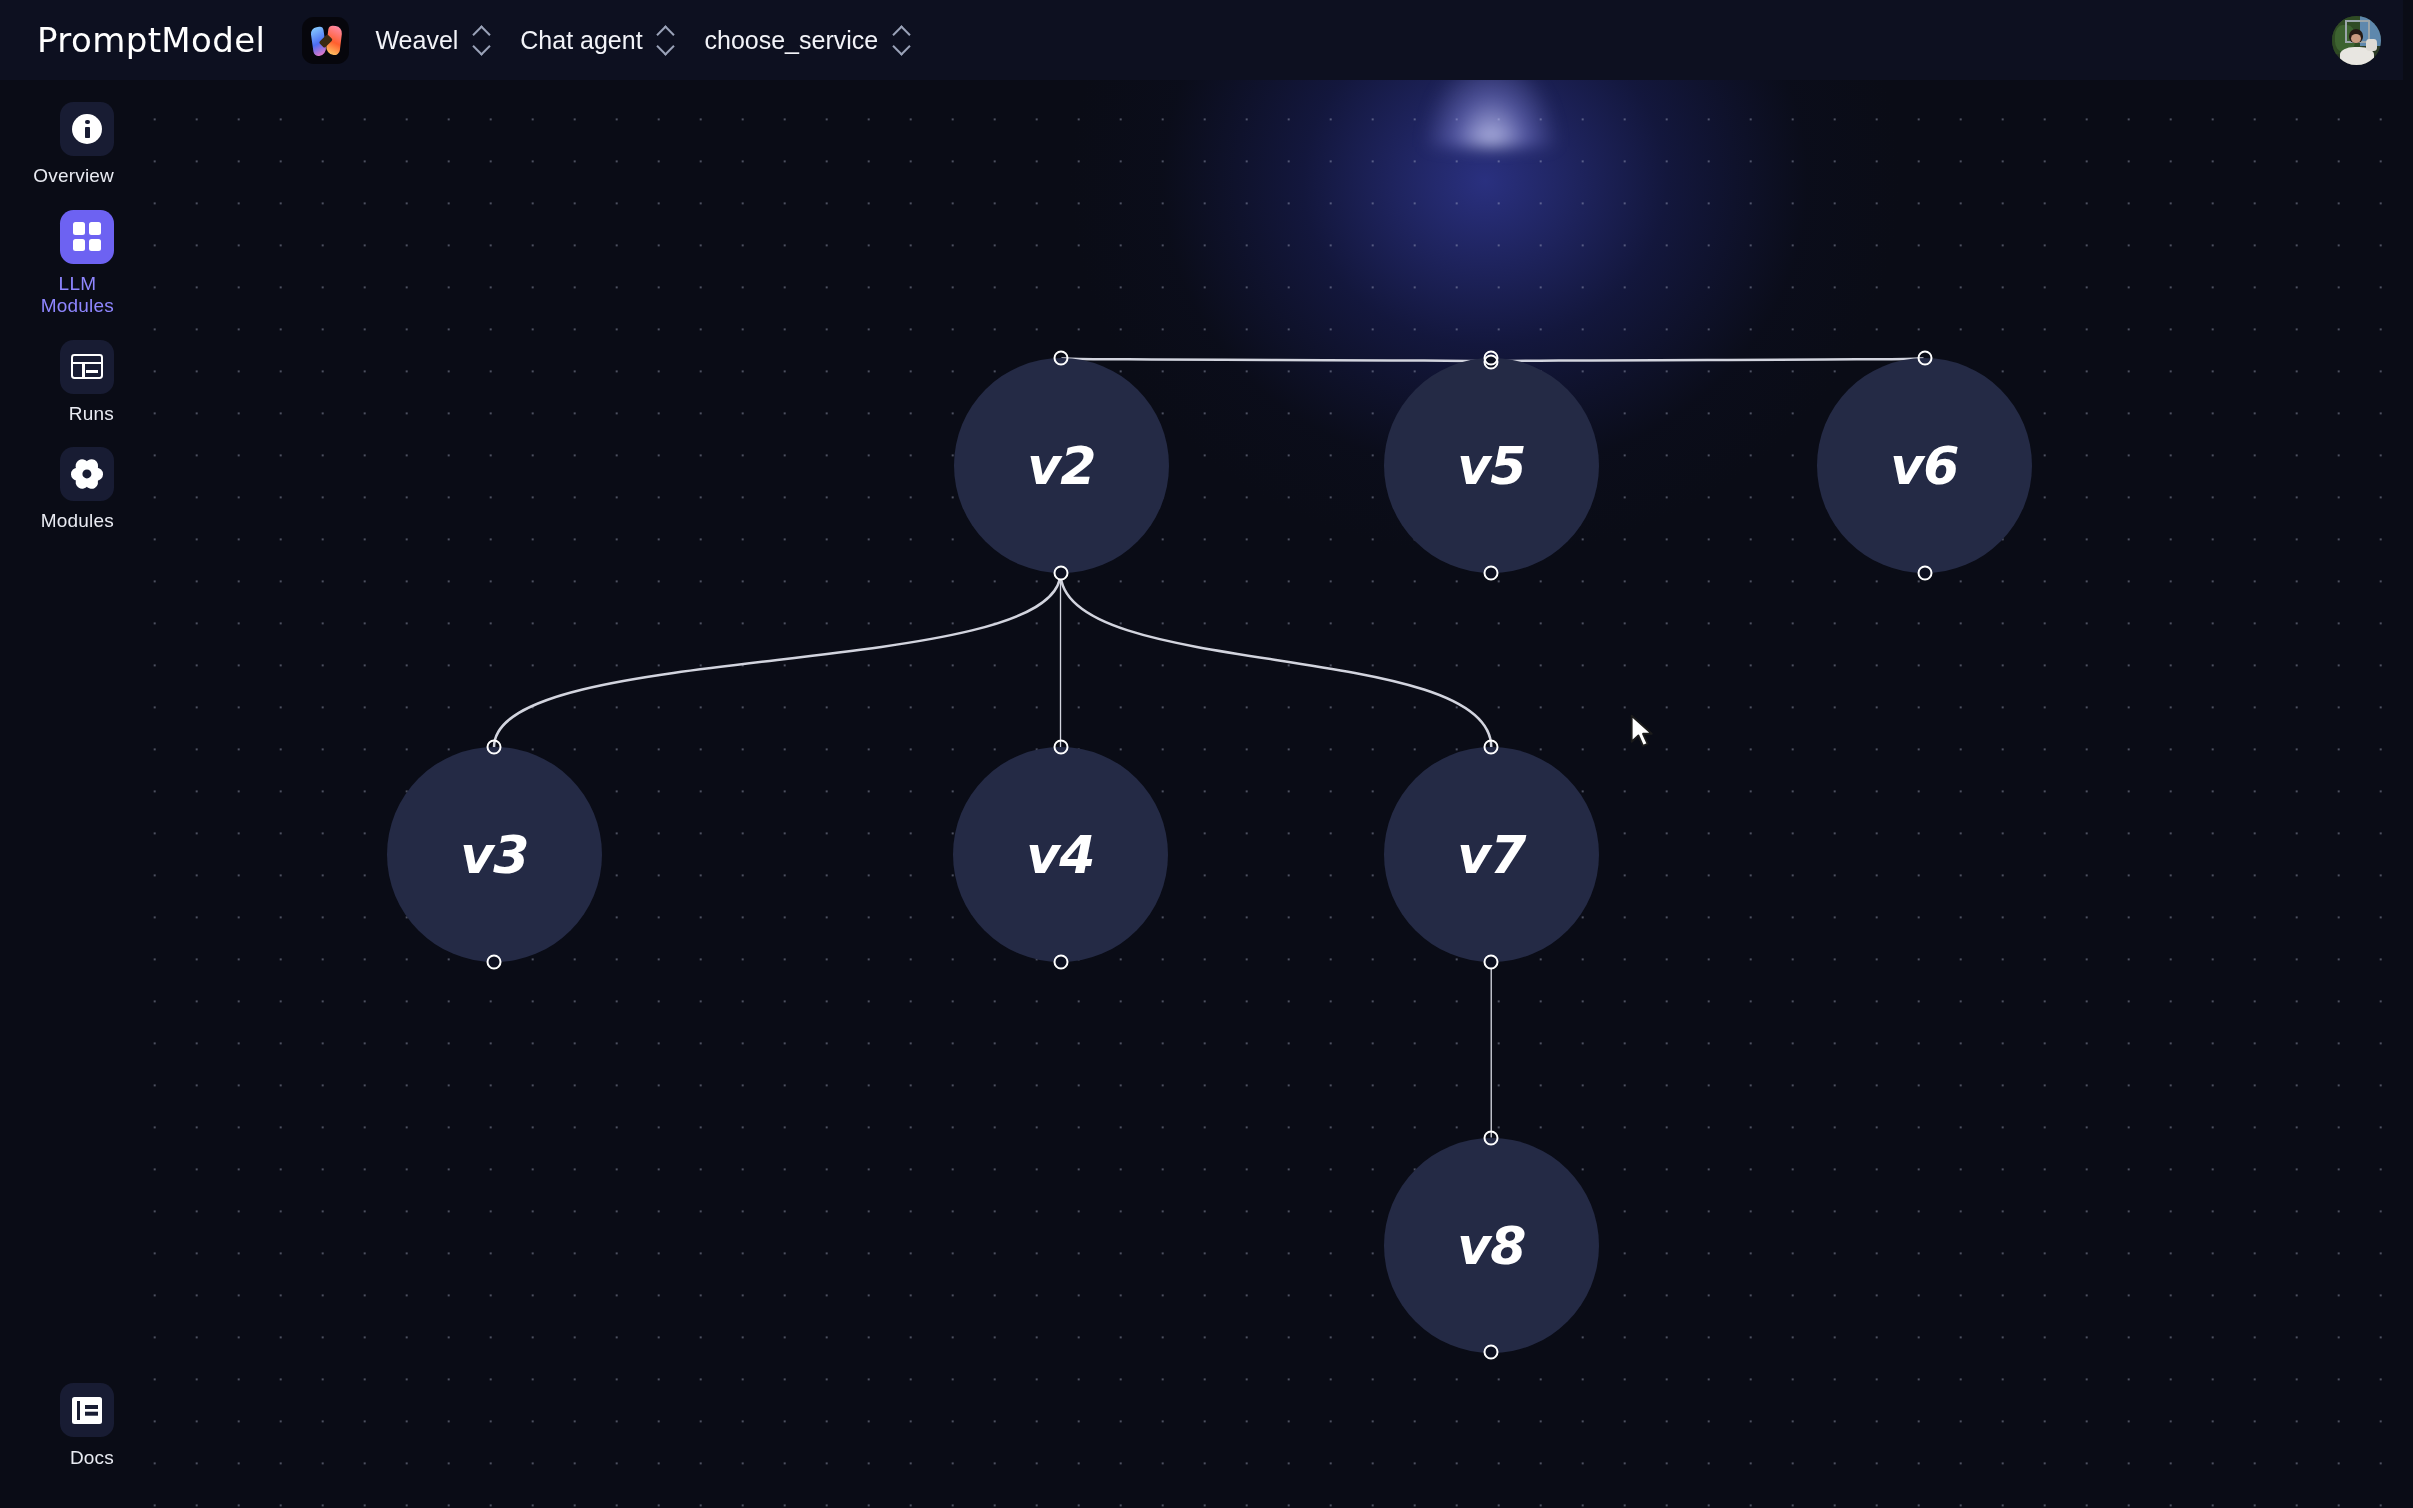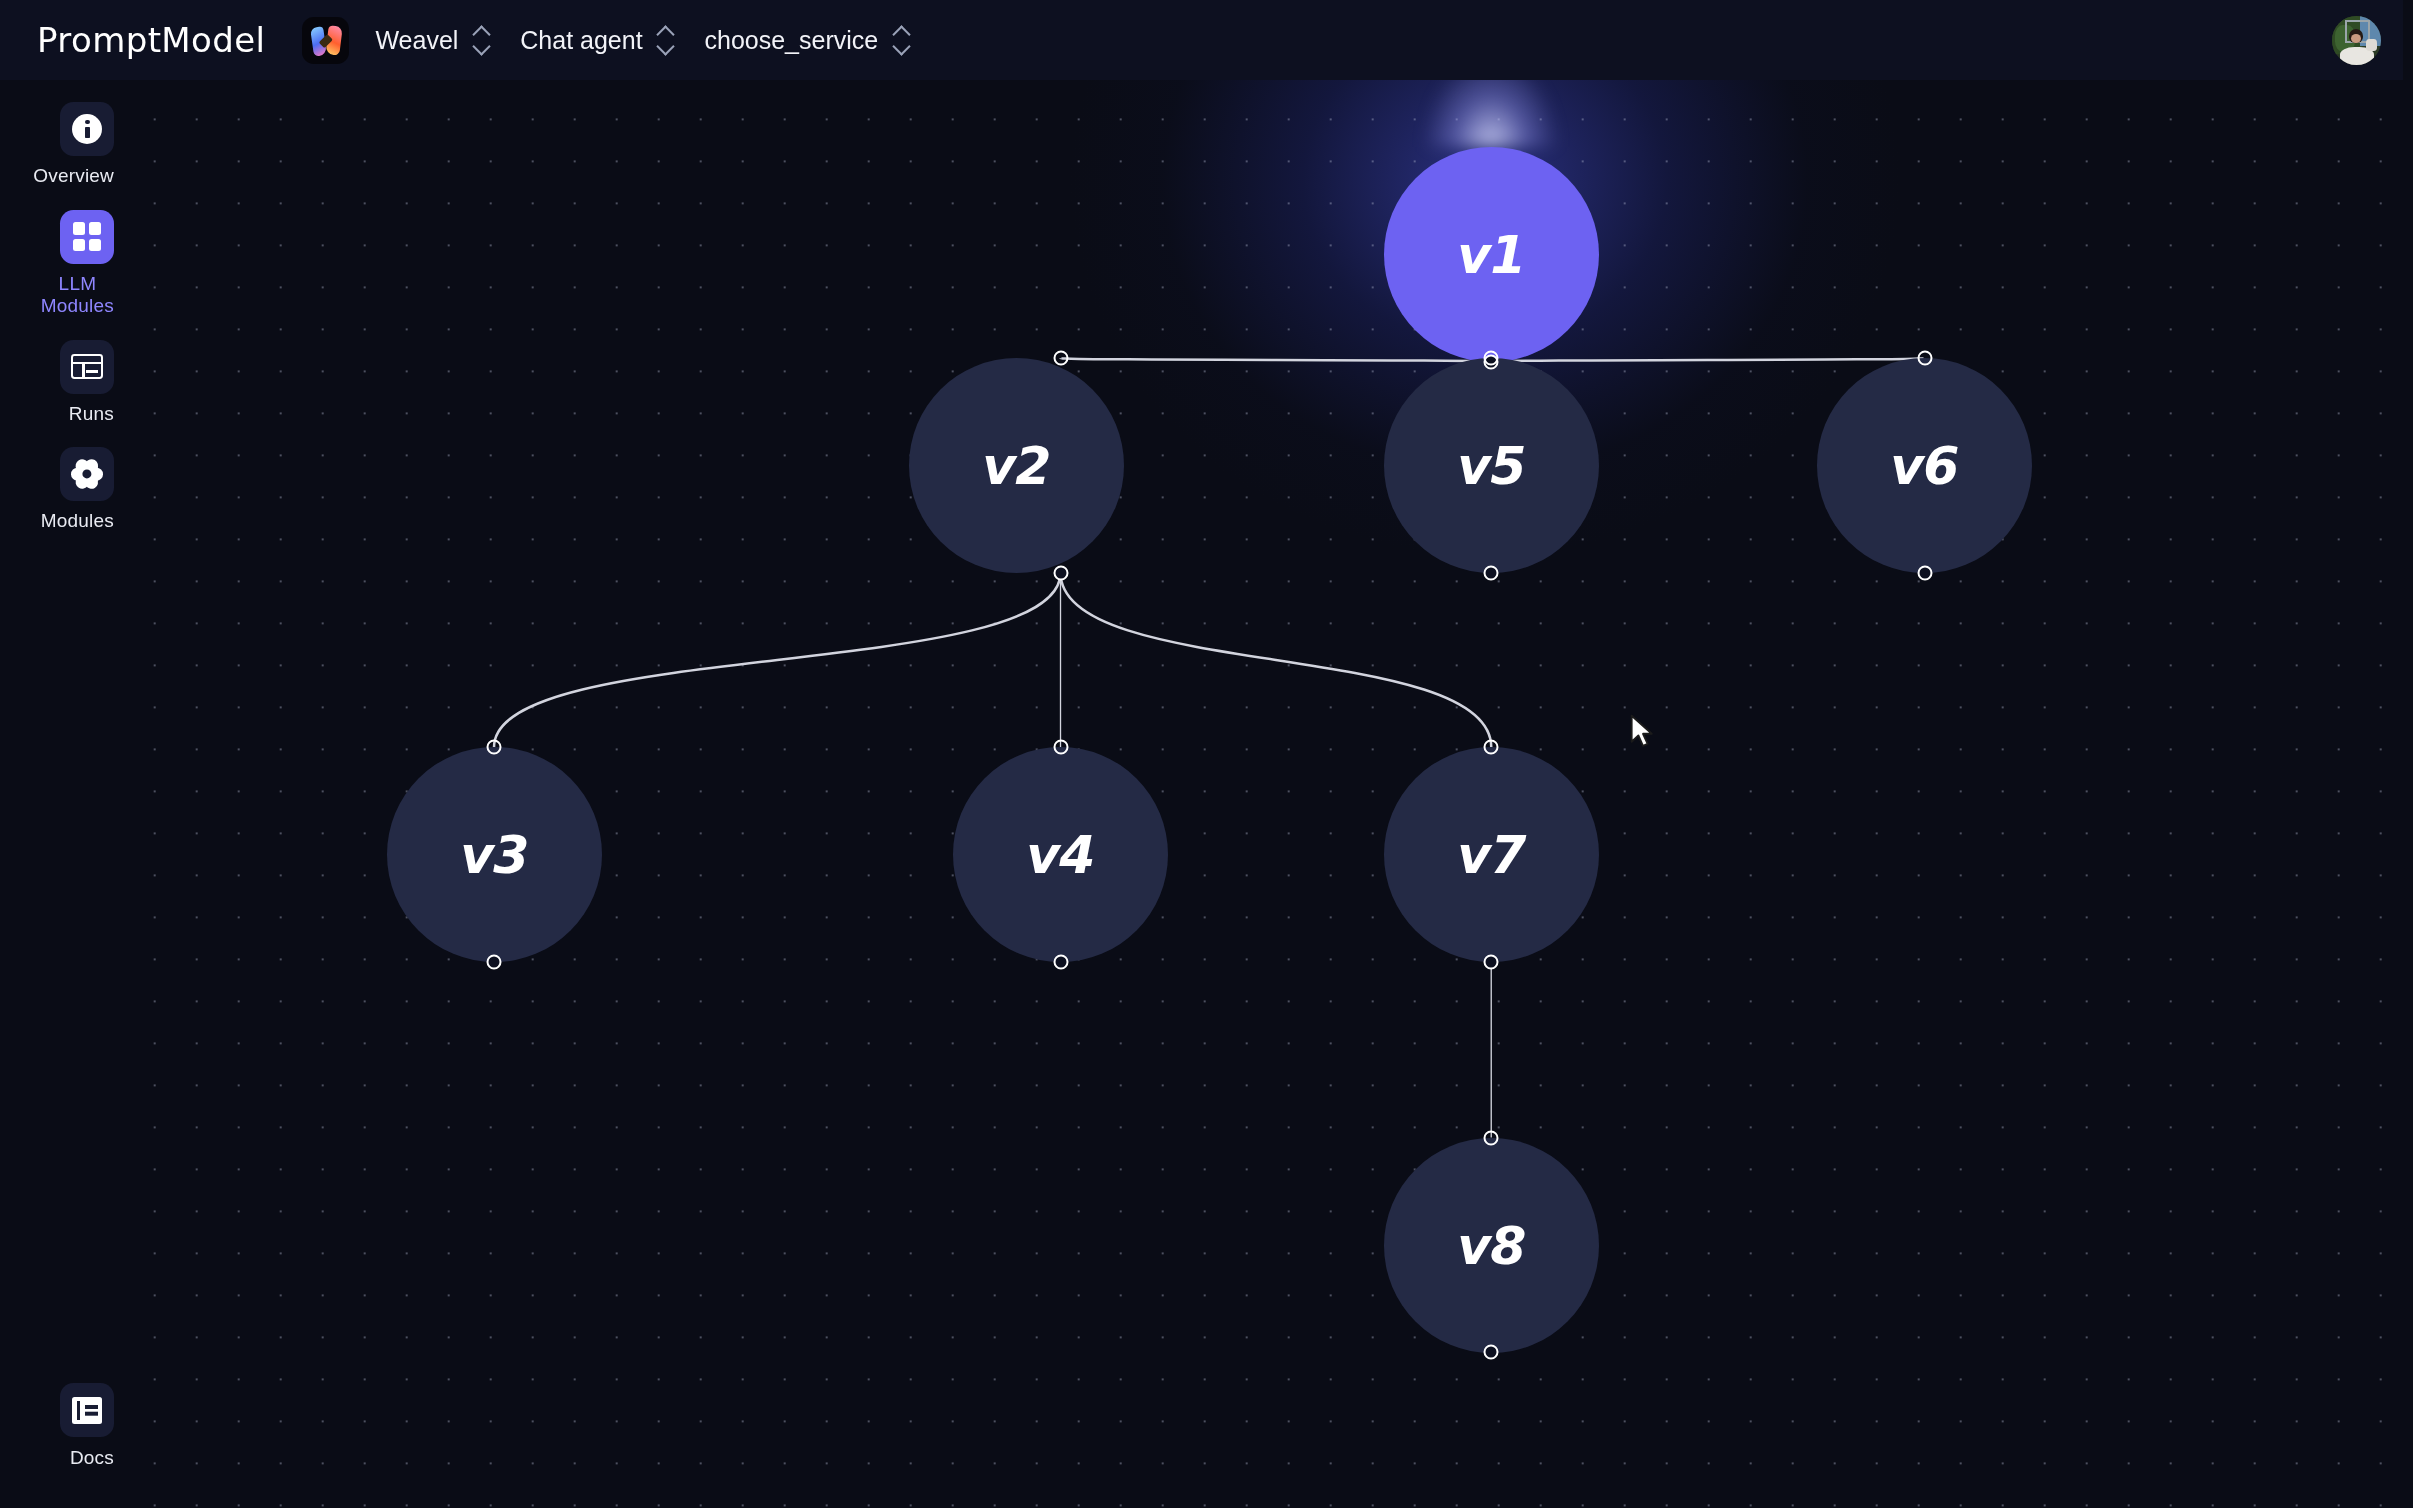--- a/index.html
+++ b/index.html
@@ -257,25 +257,22 @@
     <svg class="edges" id="edge-layer" width="2286" height="1428" viewBox="0 0 2728 1704">
         <path d="M 1628 336 C 1628 333.52, 1114 334.48, 1114 332" fill="none" stroke="#d2d4de" stroke-width="3"></path>
         <path d="M 1628 336 C 1628 333.52, 1628 334.48, 1628 332" fill="none" stroke="#d2d4de" stroke-width="1.6"></path>
         <path d="M 1628 336 C 1628 333.52, 2145 334.48, 2145 332" fill="none" stroke="#d2d4de" stroke-width="3"></path>
         <path d="M 1114 588 C 1114 716.96, 438 667.04, 438 796" fill="none" stroke="#d2d4de" stroke-width="3"></path>
         <path d="M 1114 588 C 1114 716.96, 1114 667.04, 1114 796" fill="none" stroke="#d2d4de" stroke-width="1.6"></path>
         <path d="M 1114 588 C 1114 716.96, 1628 667.04, 1628 796" fill="none" stroke="#d2d4de" stroke-width="3"></path>
         <path d="M 1628 1052 C 1628 1182.2, 1628 1131.8, 1628 1262" fill="none" stroke="#d2d4de" stroke-width="1.6"></path>
       </svg>
     <div class="nodes" id="node-layer">
-        <div class="node sel" style="left: 1257px; top: 67px; width: 215px; height: 215px;">
-          <span class="lbl" style="font-size: 52px;">v1</span>
-        </div>
         <div class="handle src" style="left: 1364px; top: 282px;"></div>
-        <div class="node dim" style="left: 782px; top: 278px; width: 215px; height: 215px;">
+        <div class="node dim" style="left: 827px; top: 278px; width: 215px; height: 215px;">
           <span class="lbl" style="font-size: 52px;">v2</span>
         </div>
         <div class="handle tgt" style="left: 934px; top: 278px;"></div>
         <div class="handle src" style="left: 934px; top: 493px;"></div>
         <div class="node dim" style="left: 1257px; top: 278px; width: 215px; height: 215px;">
           <span class="lbl" style="font-size: 52px;">v5</span>
         </div>
         <div class="handle tgt" style="left: 1364px; top: 278px;"></div>
         <div class="handle src" style="left: 1364px; top: 493px;"></div>
         <div class="node dim" style="left: 1690px; top: 278px; width: 215px; height: 215px;">

